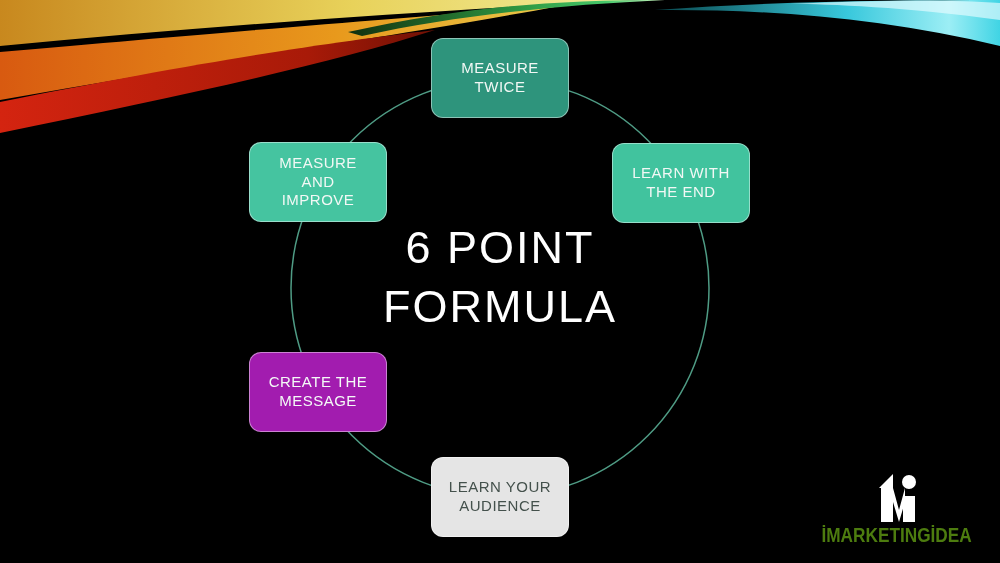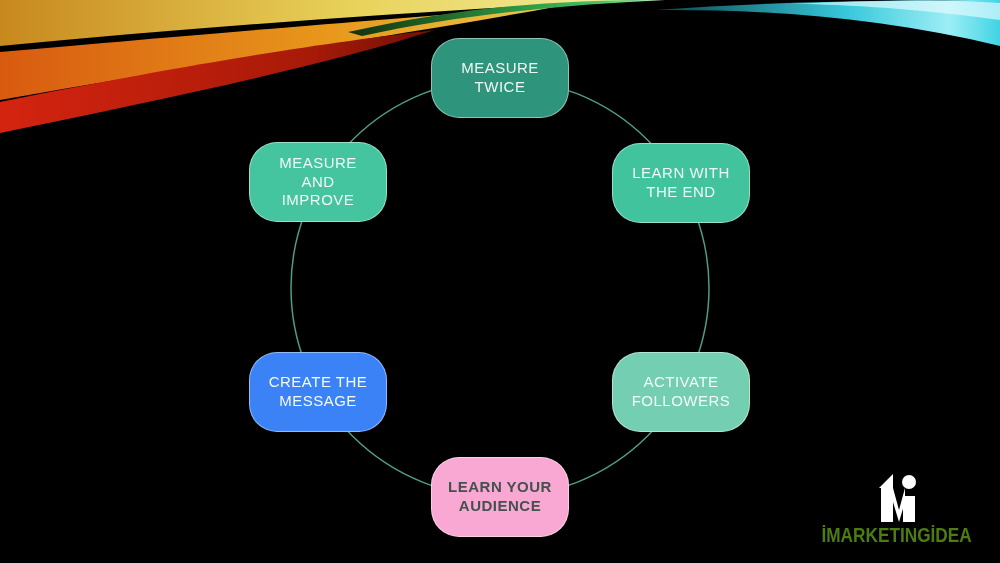--- a/index.html
+++ b/index.html
@@ -8,21 +8,21 @@
     width:1000px;height:563px;
     background:#000;
     overflow:hidden;
     font-family:"Liberation Sans", sans-serif;
   }
   .decor-top{position:absolute;left:0;top:0;z-index:1;}
   .cycle-svg{position:absolute;left:0;top:0;z-index:2;}
   .box{
     position:absolute;
     width:138px;height:80px;
-    border-radius:28px;
+    border-radius:12px;
     border:1px solid rgba(255,255,255,.45);
     display:flex;align-items:center;justify-content:center;
     text-align:center;
     font-size:15px;
     letter-spacing:.5px;
     line-height:1.25;
     z-index:3;
     box-sizing:border-box;
     padding:3px;
   }
@@ -111,38 +111,36 @@
   </svg>
 
   <div class="box pos-0" style="background: rgb(46, 148, 124); color: rgb(242, 248, 245);">
     <span>MEASURE
 TWICE</span>
   </div>
   <div class="box pos-1" style="background: rgb(65, 195, 158); color: rgb(242, 248, 245);">
     <span>LEARN WITH
 THE END</span>
   </div>
-  <div class="box pos-2" style="background: rgb(116, 207, 178); color: rgb(244, 250, 247);">
-    <span>ACTIVATE
-FOLLOWERS</span>
-  </div>
-  <div class="box pos-3" style="background: #f9a8d4; color: rgb(68, 81, 76); font-weight: bold;">
+  <div class="box pos-3" style="background: #e5e5e5; color: rgb(68, 81, 76);">
     <span>LEARN YOUR
 AUDIENCE</span>
   </div>
-  <div class="box pos-4" style="background: #3b82f6; color: rgb(244, 250, 247);">
+  <div class="box pos-4" style="background: #a21caf; color: rgb(244, 250, 247);">
     <span>CREATE THE
 MESSAGE</span>
   </div>
   <div class="box pos-5" style="background: rgb(69, 196, 160); color: rgb(242, 248, 245);">
     <span>MEASURE
 AND
 IMPROVE</span>
   </div>
 
+  <div class="title">6 POINT
+FORMULA</div>
 
   <div class="logo">
     <svg class="logo-mark" width="62" height="50" viewBox="0 0 62 50" fill="#ffffff">
       <polygon points="13,16 27,2 27,16"></polygon>
       <rect x="15" y="16" width="12" height="34"></rect>
       <polygon points="27,16 33,38 39,16 39,30 33,50 27,30"></polygon>
       <rect x="37" y="24" width="12" height="26"></rect>
       <circle cx="43" cy="10" r="7"></circle>
     </svg>
     <span class="logo-text">İMARKETINGİDEA</span>

